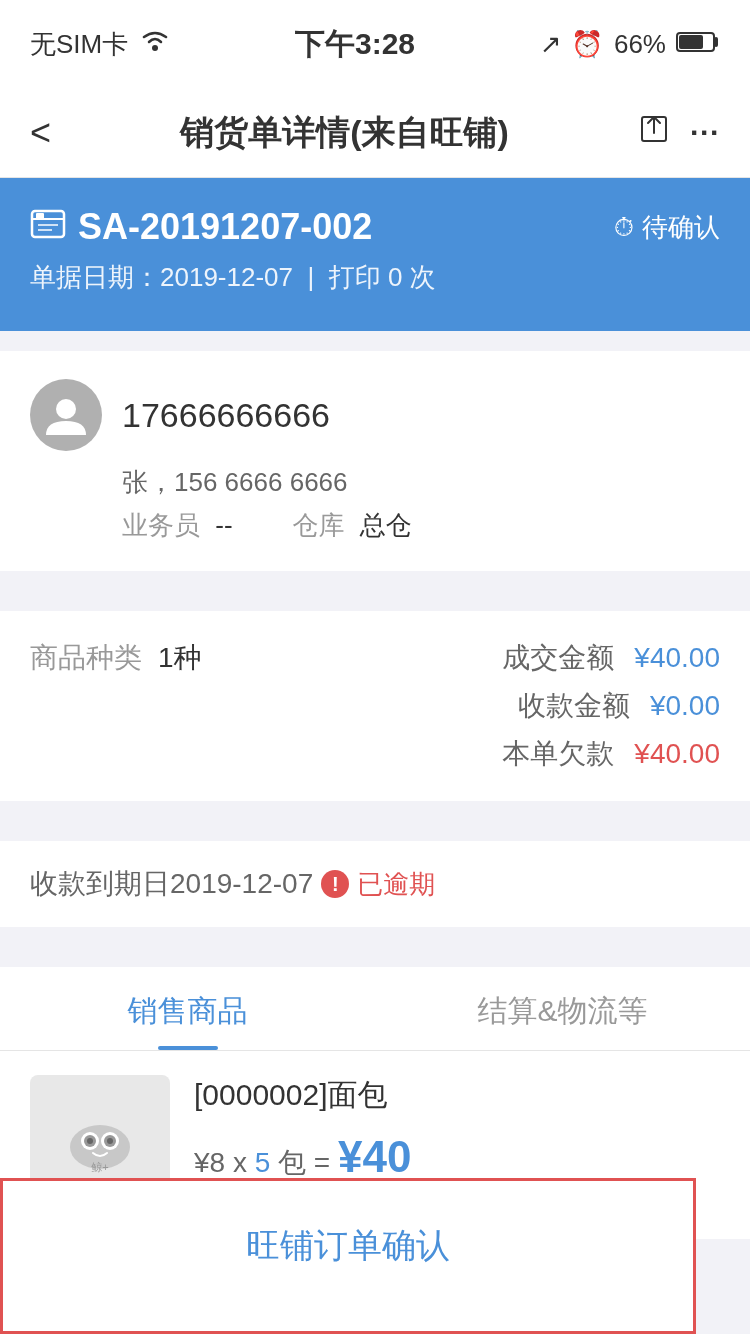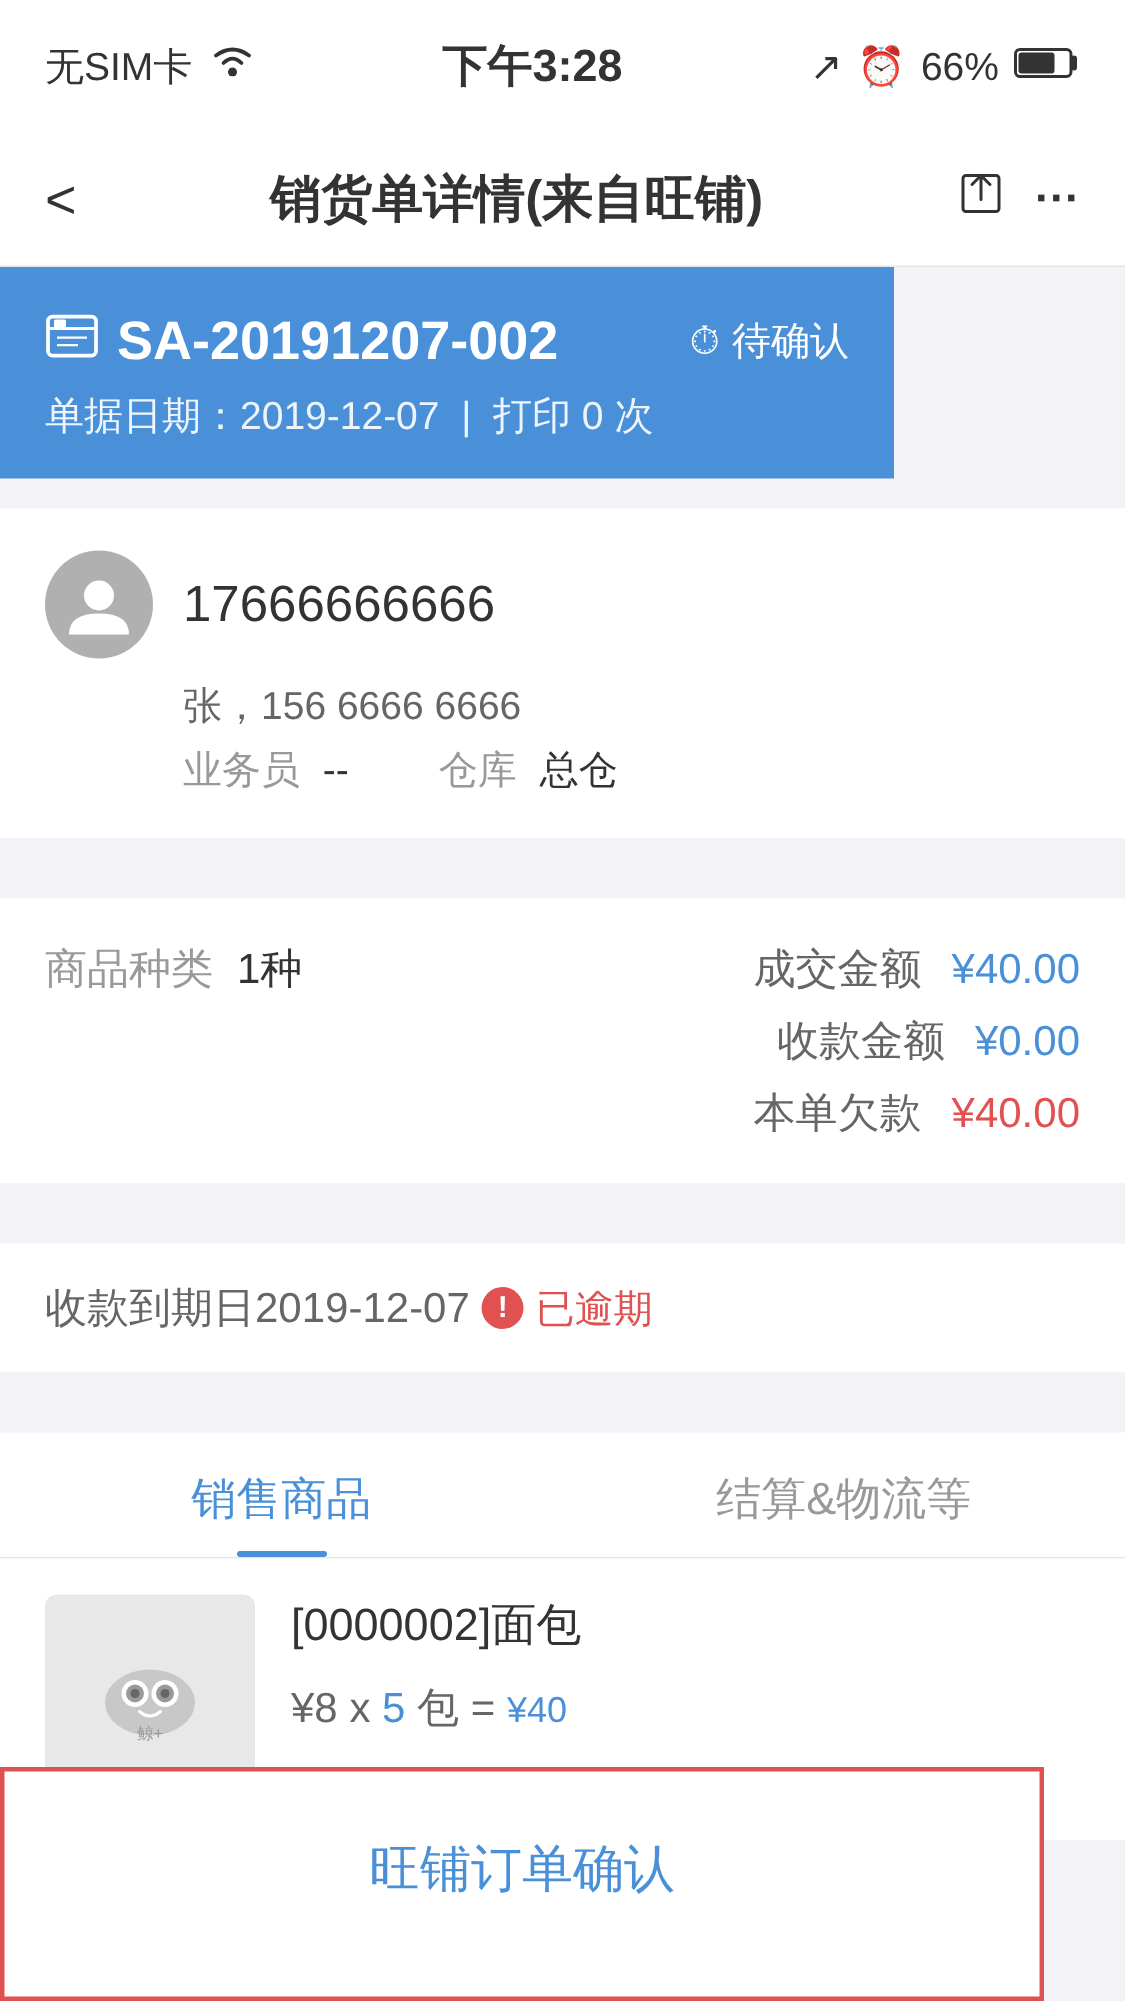--- a/index.html
+++ b/index.html
@@ -43,22 +43,22 @@
     .nav-title {
       font-size: 34px;
       font-weight: 600;
       color: #333;
     }
     .nav-icons { display: flex; align-items: center; gap: 20px; }
 
     
     .header-card {
       background: #4A90D9;
-      width: 596px;
-      padding: 28px 30px 24px;
+      width: 750px;
+      padding: 28px 30px 36px;
     }
     .header-card-top {
       display: flex;
       align-items: center;
       justify-content: space-between;
       margin-bottom: 12px;
     }
     .order-id {
       font-size: 36px;
       font-weight: 700;
@@ -250,21 +250,21 @@
     .product-name {
       font-size: 30px;
       color: #333;
       margin-bottom: 16px;
     }
     .product-price {
       font-size: 28px;
       color: #666;
     }
     .price-highlight { color: #4A90D9; font-weight: 500; }
-    .price-total { color: #4A90D9; font-weight: 400; font-size: 24px; }
+    .price-total { color: #4A90D9; font-weight: 700; font-size: 44px; }
 
     
     .bottom-area {
       background: #f2f2f7;
       min-height: 200px;
       width: 750px;
     }
 
     
     .confirm-btn-wrap {

